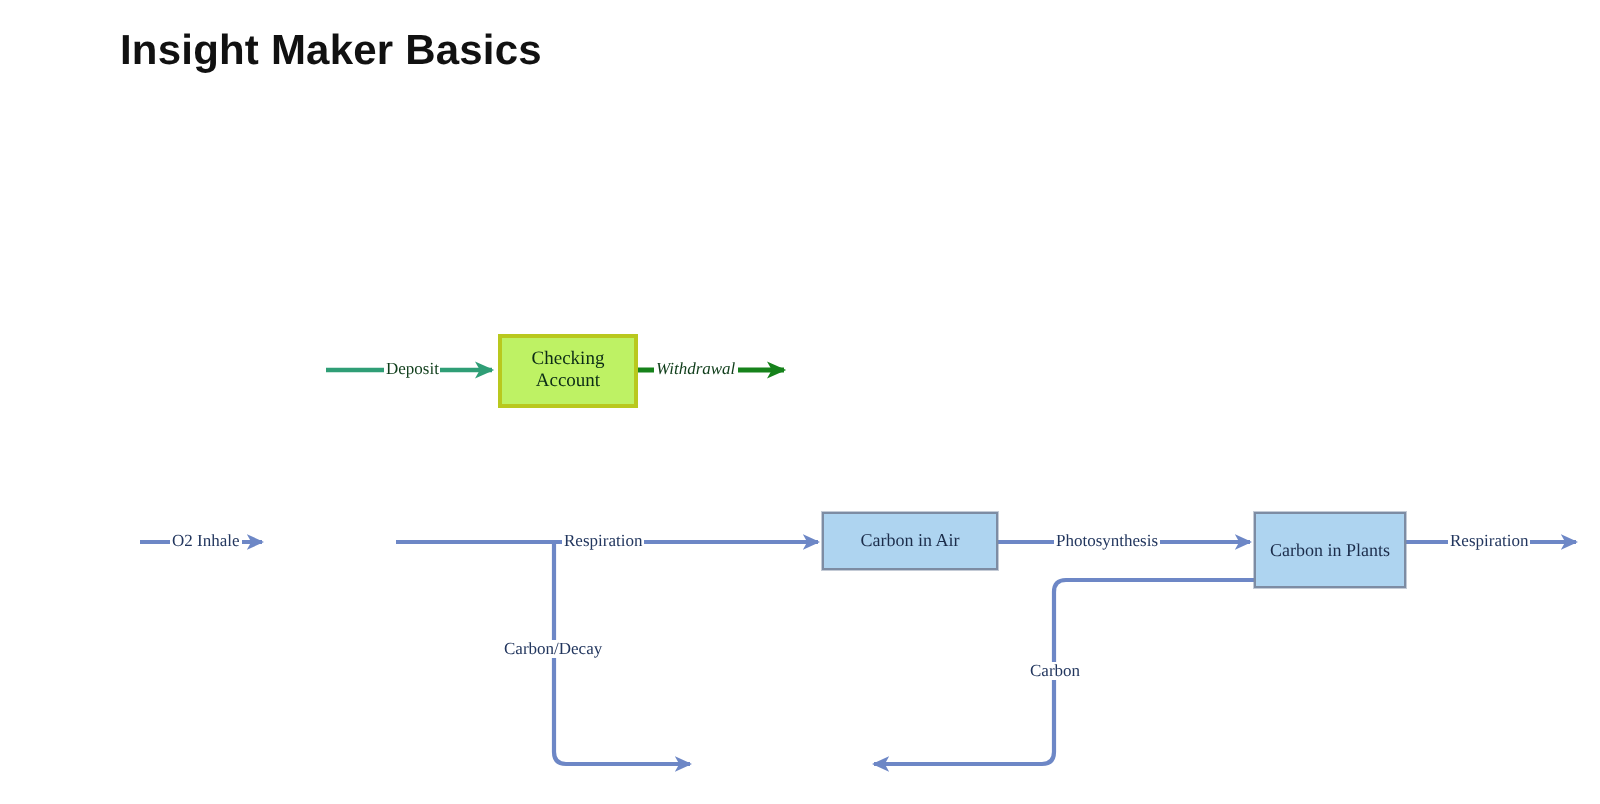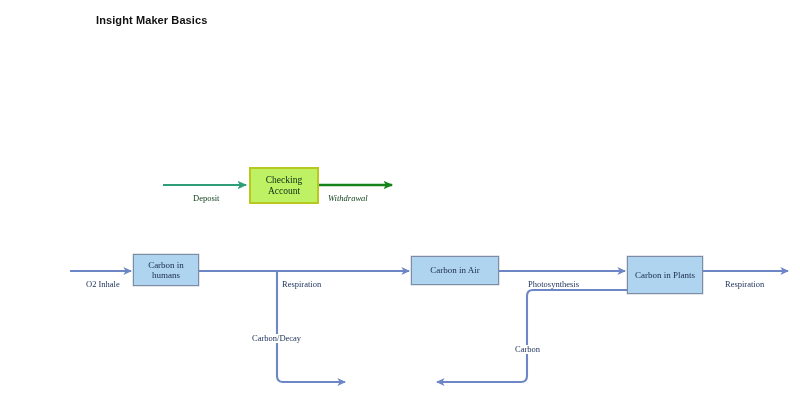--- a/index.html
+++ b/index.html
@@ -10,26 +10,25 @@
     font-family:"Liberation Sans", sans-serif;
     overflow:hidden;
     position:relative;
   }
   #canvas{position:absolute;left:0;top:0;width:800px;height:402px;}
 
   .page-title{
     position:absolute;
     left:60px; top:14px;
     font-family:"Liberation Sans", sans-serif;
-    font-size:11px;
+    font-size:21px;
     font-weight:bold;
     color:#111111;
     letter-spacing:0.1px;
     white-space:nowrap;
-    margin-left:36px;
   }
 
   
   .node{
     position:absolute;
     box-sizing:border-box;
     display:flex;
     align-items:center;
     justify-content:center;
     text-align:center;
@@ -54,21 +53,20 @@
   
   .flow-label{
     position:absolute;
     font-family:"Liberation Serif", serif;
     font-size:8.5px;
     color:#22365e;
     white-space:nowrap;
     background:#ffffff;
     padding:0 1px;
     line-height:1;
-    margin-top:14px;
   }
   .flow-label.green{ color:#0f3d1a; }
 
   svg.wires{
     position:absolute;left:0;top:0;
     width:800px;height:402px;
     pointer-events:none;
   }
   svg.wires .blue-line{
     fill:none;
@@ -121,22 +119,20 @@
     <path class="blue-line" d="M702,271 L788,271" marker-end="url(#arrowBlue)"></path>
 
     <path class="blue-line" d="M277,271 L277,376 Q277,382 283,382 L345,382" marker-end="url(#arrowBlue)"></path>
 
     <path class="blue-line" d="M637,290 L533,290 Q527,290 527,296 L527,376 Q527,382 521,382 L437,382" marker-end="url(#arrowBlue)"></path>
   </svg>
 
   <div class="node stock-green" style="left:249px;top:167px;width:70px;height:37px;">Checking
 Account</div>
 
-  <div class="node stock-blue" style="left:133px;top:254px;width:66px;height:32px;">Carbon in
-humans</div>
 
   <div class="node stock-blue" style="left:411px;top:256px;width:88px;height:29px;">Carbon in Air</div>
 
   <div class="node stock-blue" style="left:627px;top:256px;width:76px;height:38px;">Carbon in Plants</div>
 
 
   <div class="flow-label green" style="left:192px;top:180px;">Deposit</div>
 
   <div class="flow-label green" style="left:327px;top:180px;font-style:italic;">Withdrawal</div>
 

